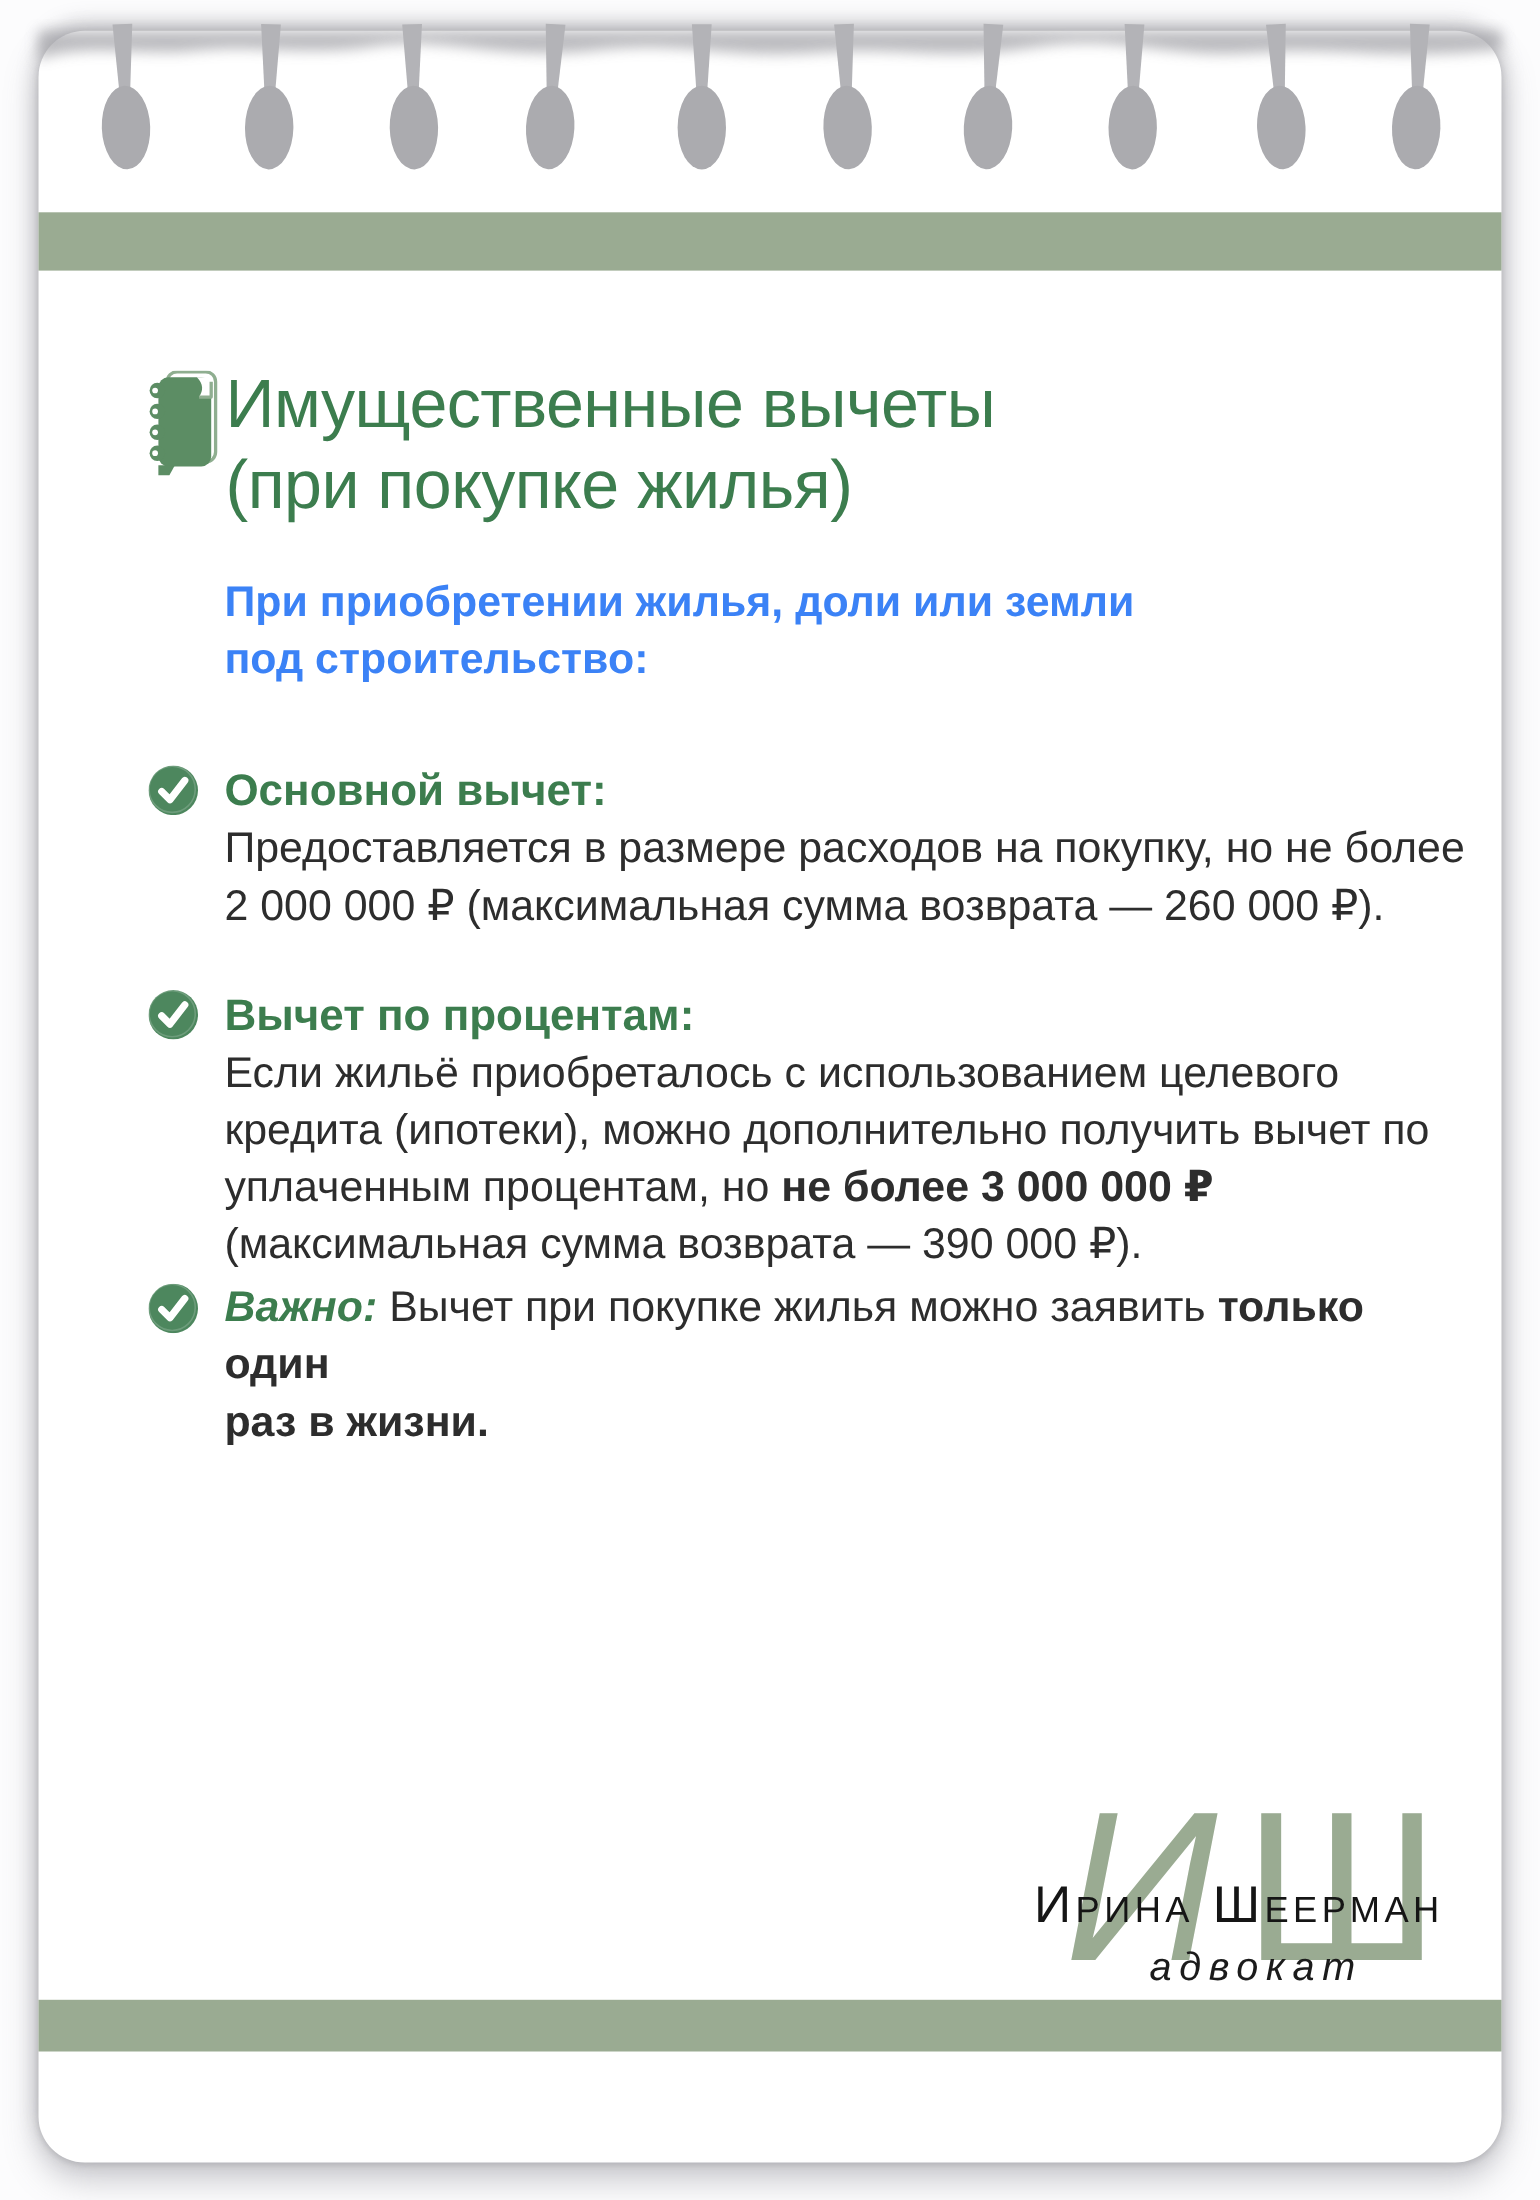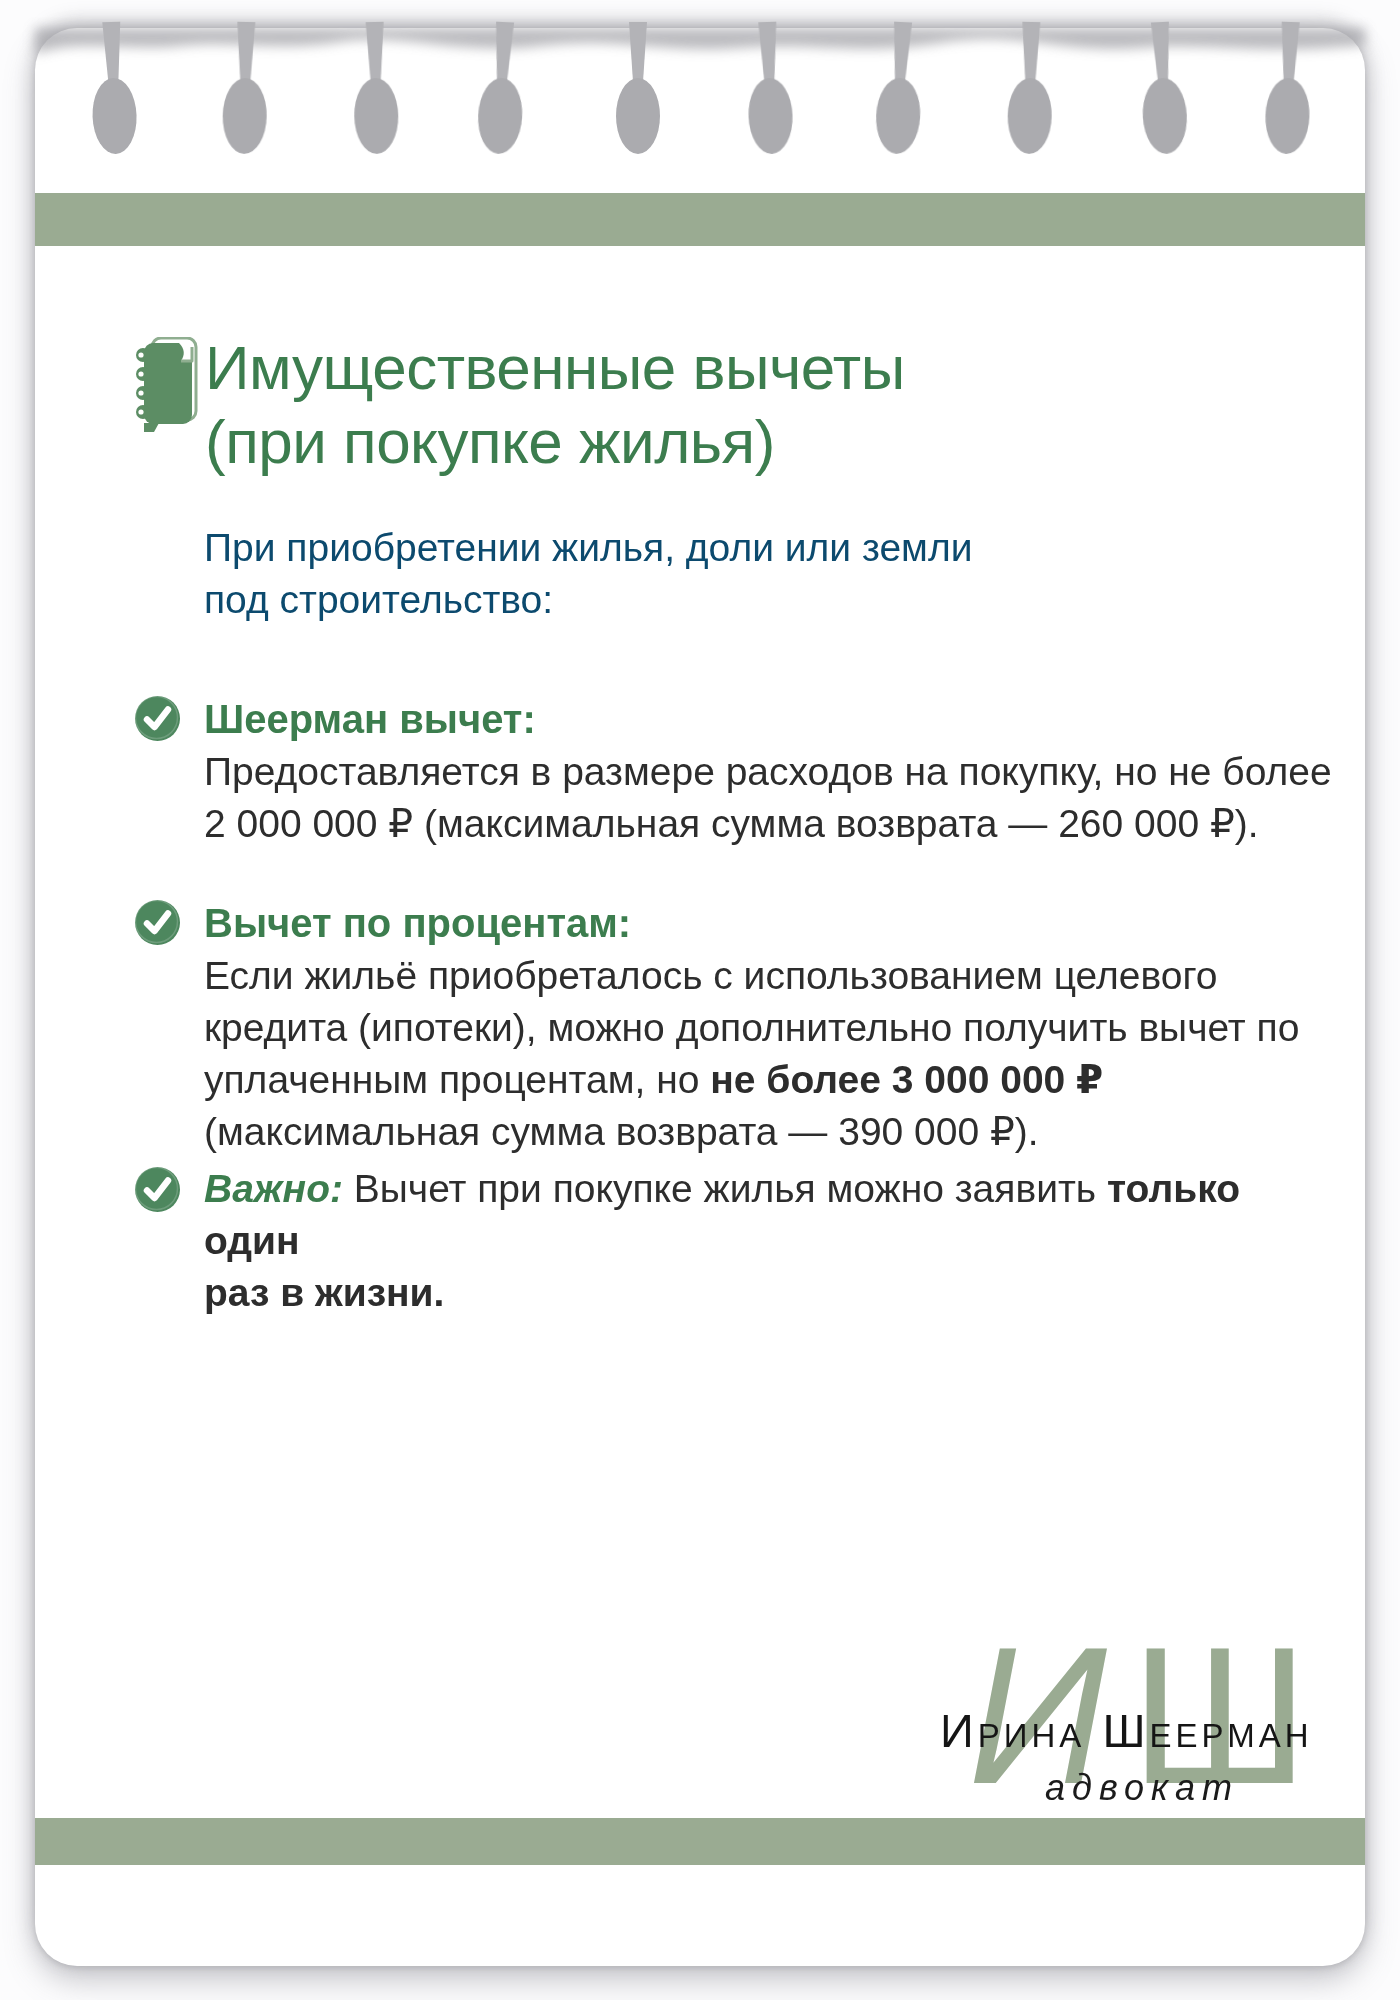--- a/index.html
+++ b/index.html
@@ -34,21 +34,21 @@
   
   .title-row{position:absolute;left:95px;top:303px;display:flex;align-items:flex-start;}
   .nb-icon{width:70px;height:96px;margin-top:6px;margin-right:5px;flex:none;}
   h1{
     font-size:62px;line-height:74px;font-weight:normal;
     color:var(--accent-green);letter-spacing:-.5px;white-space:pre;
   }
   
   .intro{
     position:absolute;left:169px;top:494px;
-    font-size:39px;line-height:52px;font-weight:normal;color:#0c4a6e;white-space:pre;
+    font-size:39px;line-height:52px;font-weight:bold;color:#3b82f6;white-space:pre;
   }
   
   .bullet{position:absolute;left:100px;display:flex;align-items:flex-start;}
   .b1{top:664px;}
   .b2{top:868px;justify-content:center;}
   .b3{top:1135px;}
   .check{width:45px;height:45px;flex:none;margin-top:4px;margin-right:24px;}
   .bullet-text{width:1130px;}
   .b-head{
     font-size:40px;line-height:54px;font-weight:bold;color:var(--accent-green);
@@ -161,21 +161,21 @@
     <div class="intro">При приобретении жилья, доли или земли
 под строительство:</div>
 
     <div class="bullet b1">
       <svg class="check" viewBox="0 0 45 45" aria-hidden="true">
         <circle cx="22.5" cy="22.5" r="22.5" fill="var(--check-green)"></circle>
         <circle cx="21.5" cy="21.5" r="21" fill="none" stroke="rgba(255,255,255,.18)" stroke-width="1.5"></circle>
         <path d="M12 23.5 L19.5 31 L33 13.5" fill="none" stroke="#ffffff" stroke-width="6.5" stroke-linecap="round" stroke-linejoin="round"></path>
       </svg>
       <div class="bullet-text">
-        <div class="b-head">Шеерман вычет:</div>
+        <div class="b-head">Основной вычет:</div>
         <div class="b-body"><span>Предоставляется в размере расходов на покупку, но не более
 2 000 000 ₽ (максимальная сумма возврата — 260 000 ₽).</span></div>
       </div>
     </div>
 
     <div class="bullet b2">
       <svg class="check" viewBox="0 0 45 45" aria-hidden="true">
         <circle cx="22.5" cy="22.5" r="22.5" fill="var(--check-green)"></circle>
         <circle cx="21.5" cy="21.5" r="21" fill="none" stroke="rgba(255,255,255,.18)" stroke-width="1.5"></circle>
         <path d="M12 23.5 L19.5 31 L33 13.5" fill="none" stroke="#ffffff" stroke-width="6.5" stroke-linecap="round" stroke-linejoin="round"></path>

